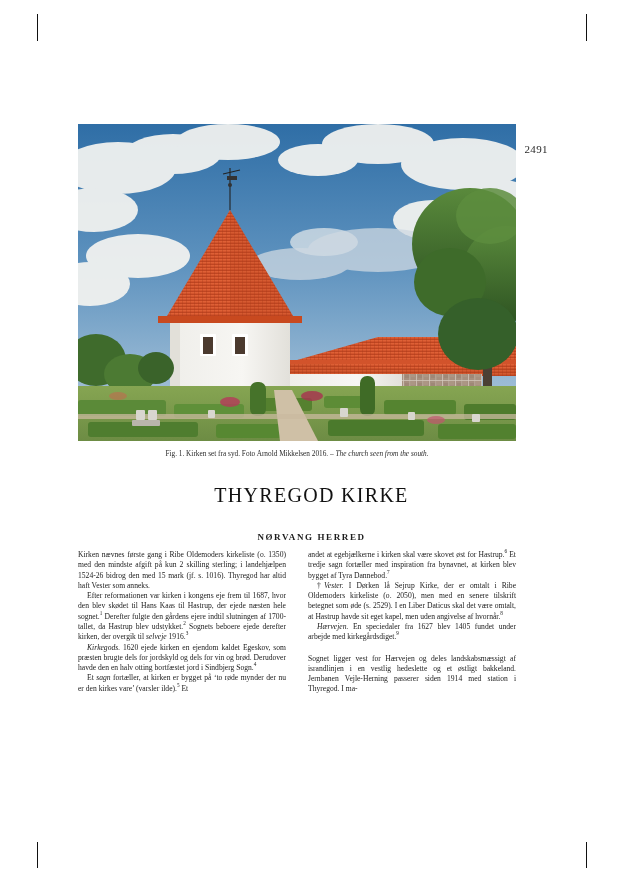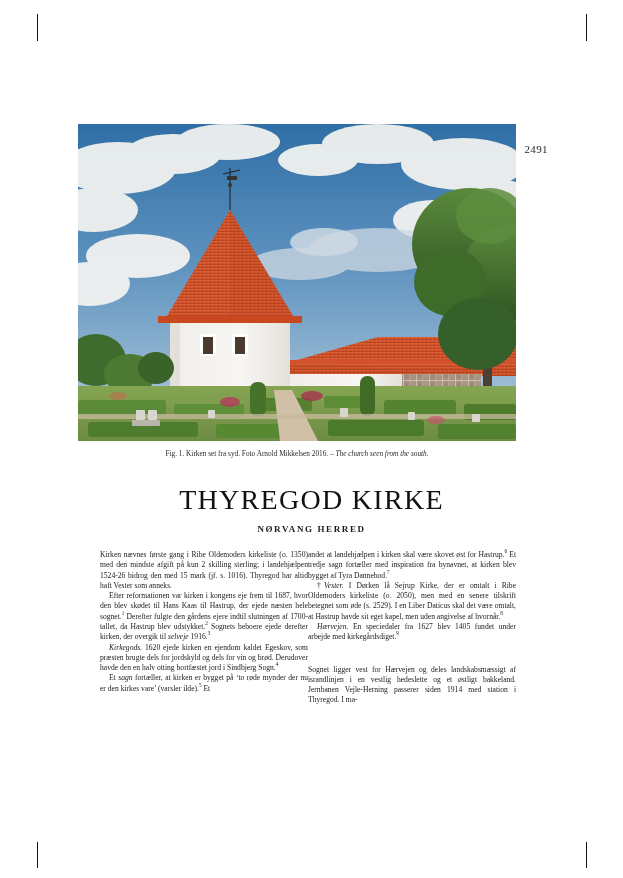--- a/index.html
+++ b/index.html
@@ -67,60 +67,60 @@
   }
   .figcaption i { font-style: italic; }
 
   
   .church-title {
     position: absolute;
     left: 0;
     right: 0;
     top: 484px;
     text-align: center;
-    font-size: 28px;
+    font-size: 20px;
     letter-spacing: 1.3px;
     font-weight: normal;
     color: #111111;
     margin: 0;
   }
   .herred {
     position: absolute;
     left: 0;
     right: 0;
     top: 520px;
     text-align: center;
     font-size: 9px;
     letter-spacing: 1.6px;
     color: #1d1d1d;
-    margin: 4px;
+    margin: 12px;
   }
 
   
   .columns {
     position: absolute;
     left: 78px;
     top: 550px;
     width: 438px;
     display: flex;
-    justify-content: flex-end;
+    gap: 22px;
   }
   .col {
     width: 208px;
     font-size: 7.6px;
     line-height: 1.355;
     text-align: justify;
     color: #1a1a1a;
   }
   .col p {
     margin: 0;
     text-indent: 9px;
   }
   .col p.no-indent { text-indent: 0; }
-  .col p.gap-before { margin-top: 22px; }
+  .col p.gap-before { margin-top: 11px; }
   .col i { font-style: italic; }
   sup {
     font-size: 5.2px;
     vertical-align: super;
     line-height: 0;
   }
 </style>
 </head>
 <body>
 
@@ -301,18 +301,18 @@
 <h2 class="herred">NØRVANG HERRED</h2>
 
 <div class="columns">
   <div class="col" id="col-left">
       <p class="no-indent"><span>Kirken nævnes første gang i Ribe Oldemoders kirkeliste (o. 1350) med den mindste afgift på kun 2 skilling sterling; i landehjælpen 1524-26 bidrog den med 15 mark (jf. s. 1016). Thyregod har altid haft Vester som anneks.</span></p>
       <p><span>Efter reformationen var kirken i kongens eje frem til 1687, hvor den blev skødet til Hans Kaas til Hastrup, der ejede næsten hele sognet.</span><sup>1</sup><span> Derefter fulgte den gårdens ejere indtil slutningen af 1700-tallet, da Hastrup blev udstykket.</span><sup>2</sup><span> Sognets beboere ejede derefter kirken, der overgik til </span><i>selveje</i><span> 1916.</span><sup>3</sup></p>
       <p><i>Kirkegods.</i><span> 1620 ejede kirken en ejendom kaldet Egeskov, som præsten brugte dels for jordskyld og dels for vin og brød. Derudover havde den en halv otting bortfæstet jord i Sindbjerg Sogn.</span><sup>4</sup></p>
       <p><span>Et </span><i>sagn</i><span> fortæller, at kirken er bygget på ‘to røde mynder der nu er den kirkes vare’ (varsler ilde).</span><sup>5</sup><span> Et</span></p>
     </div>
   <div class="col" id="col-right">
-      <p class="no-indent"><span>andet at landehjælpen i kirken skal være skovet øst for Hastrup.</span><sup>6</sup><span> Et tredje sagn fortæller med inspiration fra bynavnet, at kirken blev bygget af Tyra Dannebod.</span><sup>7</sup></p>
+      <p class="no-indent"><span>andet at egebjælkerne i kirken skal være skovet øst for Hastrup.</span><sup>6</sup><span> Et tredje sagn fortæller med inspiration fra bynavnet, at kirken blev bygget af Tyra Dannebod.</span><sup>7</sup></p>
       <p><span>†</span><i>Vester.</i><span> I Dørken lå Sejrup Kirke, der er omtalt i Ribe Oldemoders kirkeliste (o. 2050), men med en senere tilskrift betegnet som øde (s. 2529). I en Liber Daticus skal det være omtalt, at Hastrup havde sit eget kapel, men uden angivelse af hvornår.</span><sup>8</sup></p>
       <p><i>Hærvejen.</i><span> En speciedaler fra 1627 blev 1405 fundet under arbejde med kirkegårdsdiget.</span><sup>9</sup></p>
       <p class="no-indent gap-before"><span>Sognet ligger vest for Hærvejen og deles landskabsmæssigt af isrand­linjen i en vestlig hedeslette og et østligt bakkeland. Jernbanen Vejle-Herning passerer siden 1914 med station i Thyregod. I ma-</span></p>
     </div>
 </div>
 
 </body></html>

